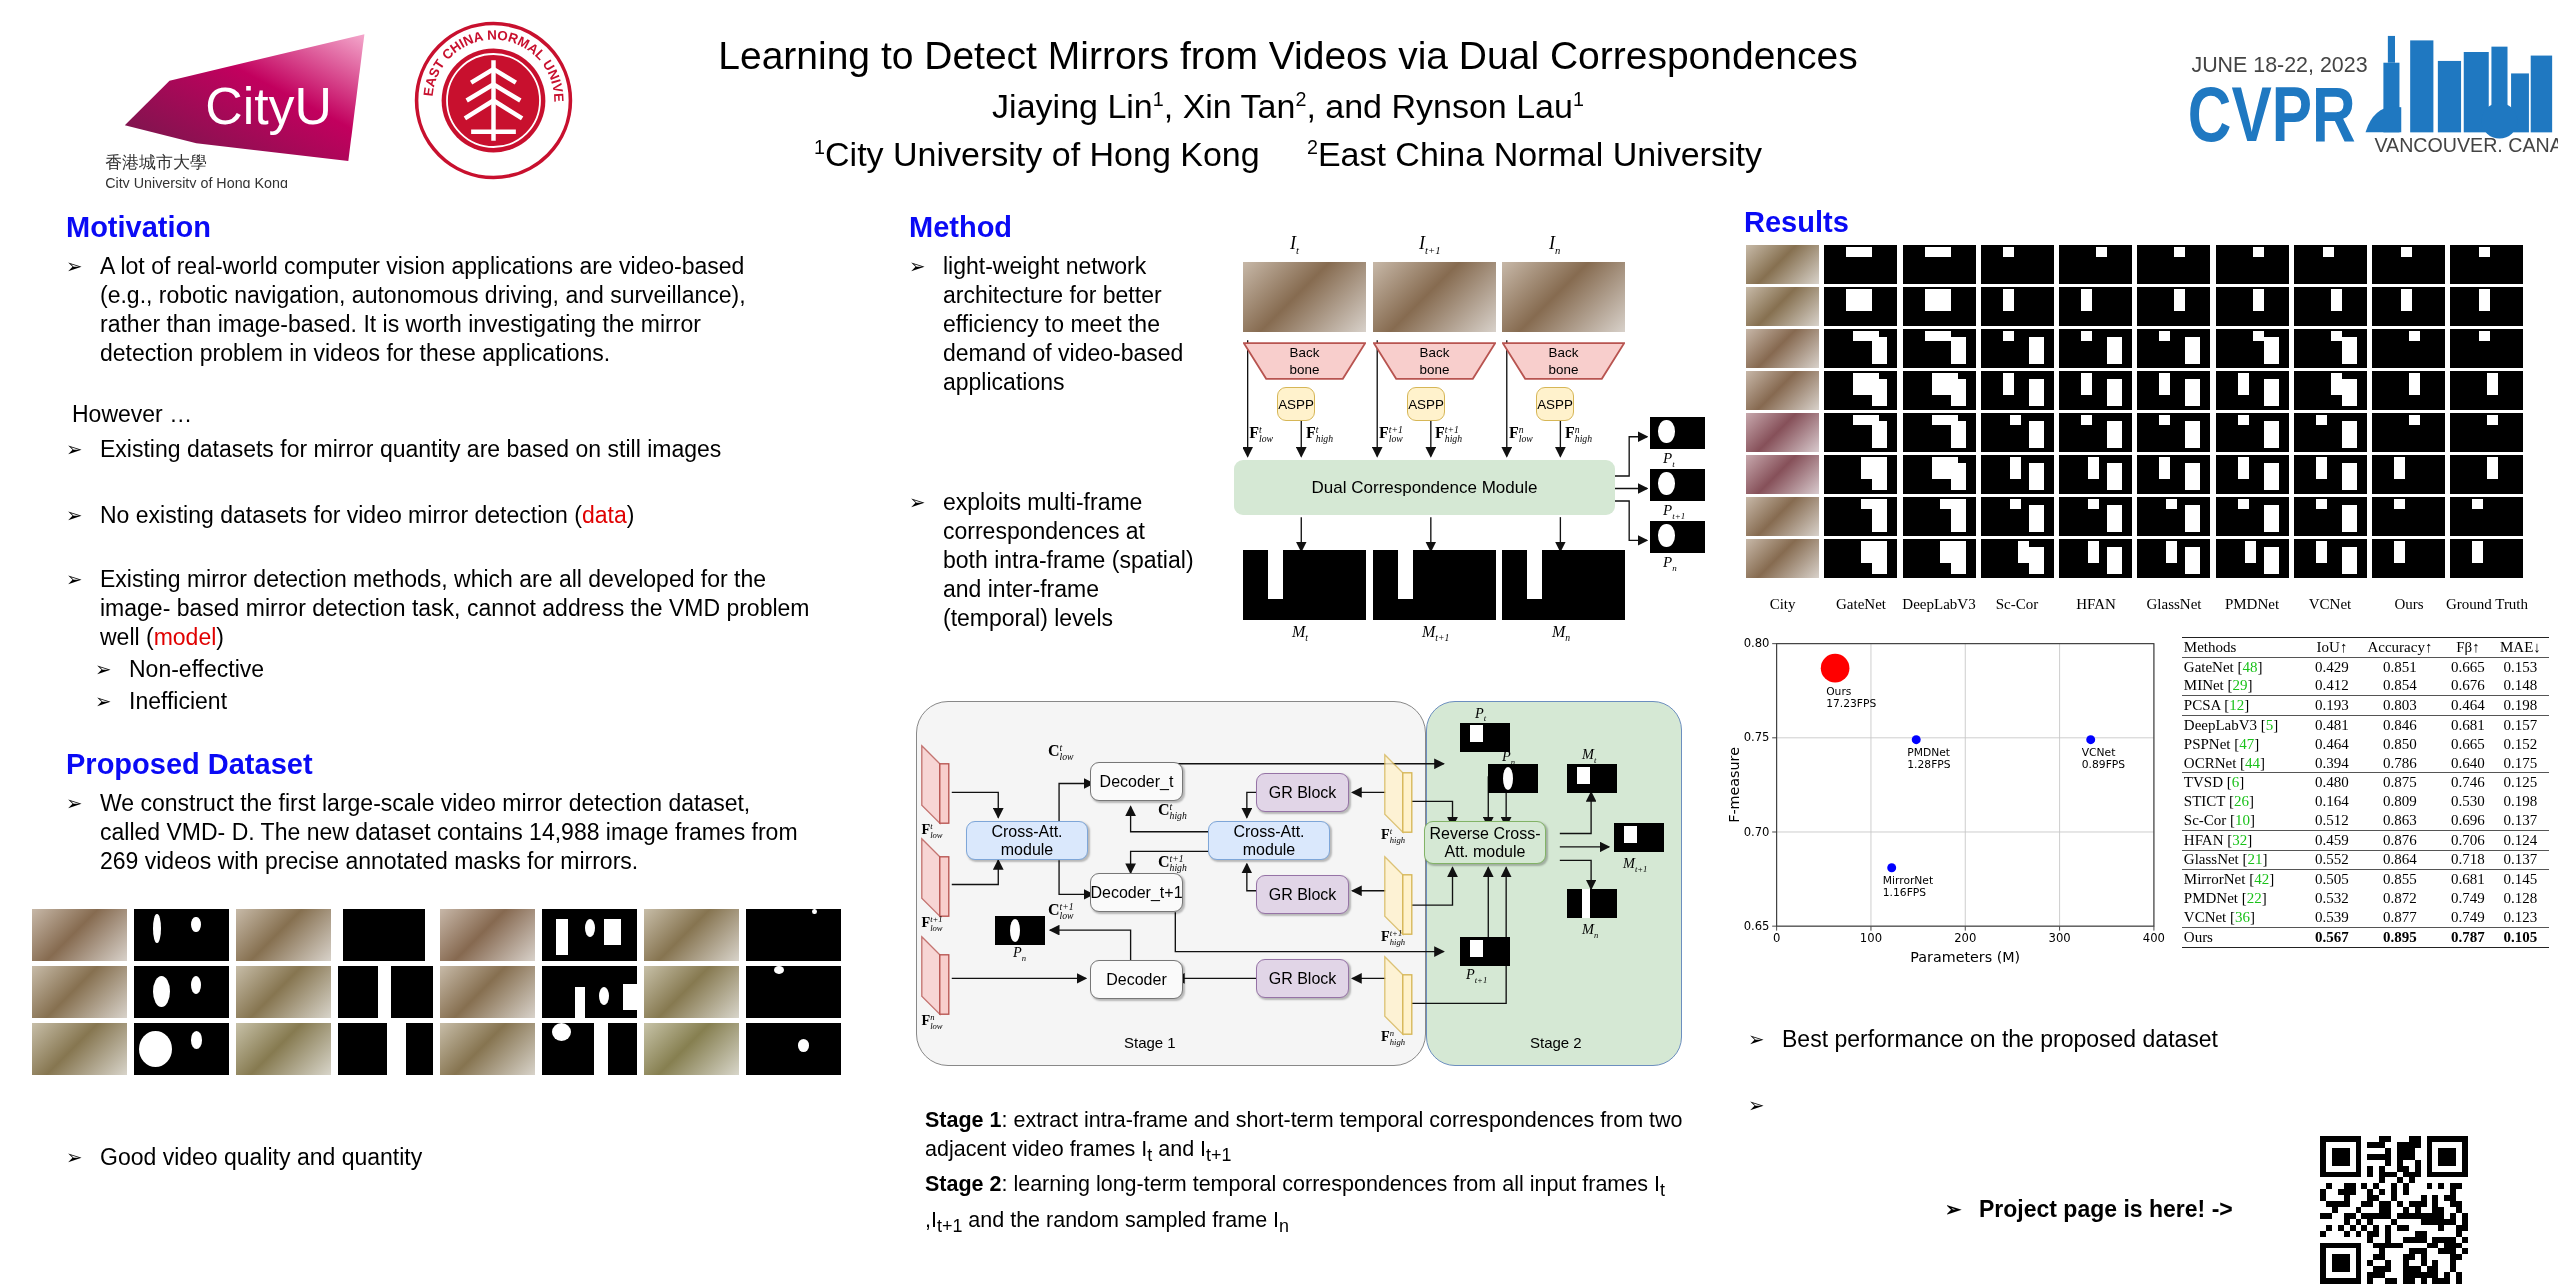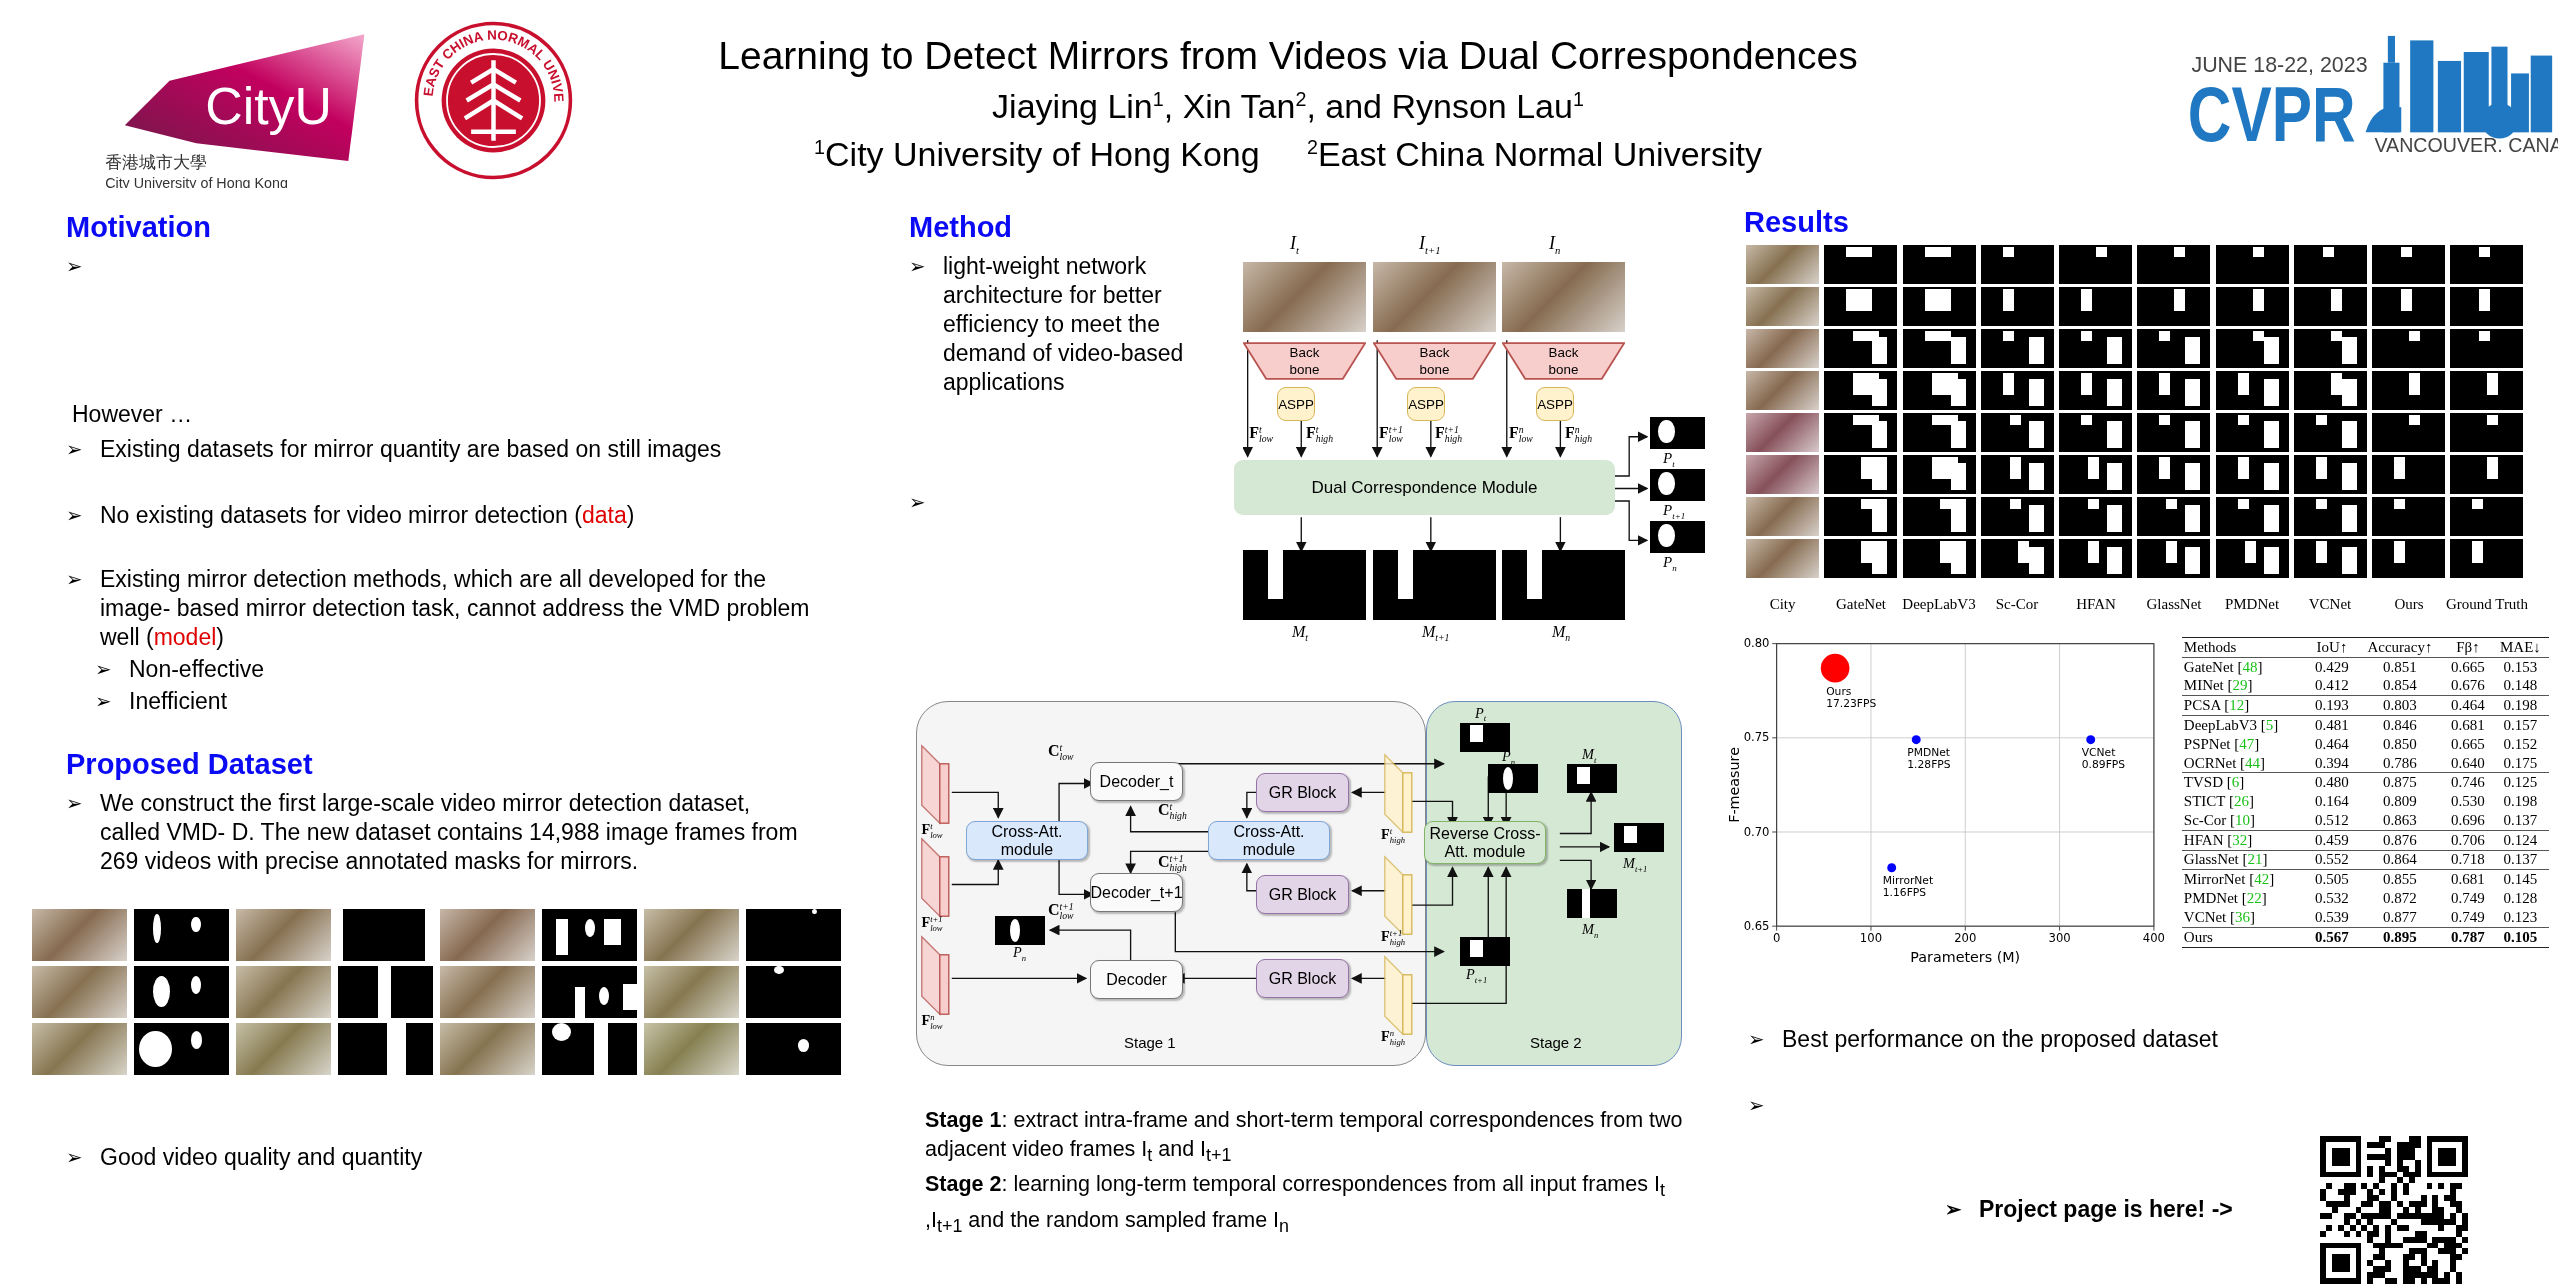--- a/index.html
+++ b/index.html
@@ -116,20 +116,21 @@
         <path d="M205 118 Q215 85 245 90 L245 118Z"></path>
     </g>
     <text x="215" y="140" font-size="22" fill="#444" font-family="Liberation Sans, sans-serif">VANCOUVER, CANADA</text>
   </svg>
 </div>
 
 <div class="sec-title" style="left:66px; top:211px;">Motivation</div>
 
 <div class="bullet" style="left:66px; top:252px; width:733px;">
   <span class="arrow">➢</span>
+  <span>A lot of real-world computer vision applications are video-based (e.g., robotic navigation, autonomous driving, and surveillance), rather than image-based. It is worth investigating the mirror detection problem in videos for these applications.</span>
 </div>
 
 <div class="abs" style="left:72px; top:401px; font-size:23px;">However …</div>
 
 <div class="bullet" style="left:66px; top:435px; width:733px;">
   <span class="arrow">➢</span>
   <span>Existing datasets for mirror quantity are based on still images</span>
 </div>
 
 <div class="bullet" style="left:66px; top:501px; width:733px;">
@@ -224,20 +225,21 @@
 </div>
 
 <div class="sec-title" style="left:909px; top:211px;">Method</div>
 
 <div class="bullet" style="left:909px; top:252px; width:295px;">
   <span class="arrow">➢</span>
   <span>light-weight network architecture for better efficiency to meet the demand of video-based applications</span>
 </div>
 <div class="bullet" style="left:909px; top:488px; width:286px; height:152px; overflow:hidden;">
   <span class="arrow">➢</span>
+  <span>exploits multi-frame correspondences at both intra-frame (spatial) and inter-frame (temporal) levels</span>
 </div>
 
 <div id="overview" class="abs" style="left:1243px; top:233px; width:465px; height:411px;">
   <svg id="ov-svg" width="465" height="411" viewBox="0 0 520 460">
     <defs>
         <marker id="ah" markerWidth="8" markerHeight="8" refX="7" refY="4" orient="auto">
           <path d="M0,0 L8,4 L0,8 z" fill="#111"></path>
         </marker>
       </defs>
     <g stroke="#111" stroke-width="1.5" fill="none" marker-end="url(#ah)">

